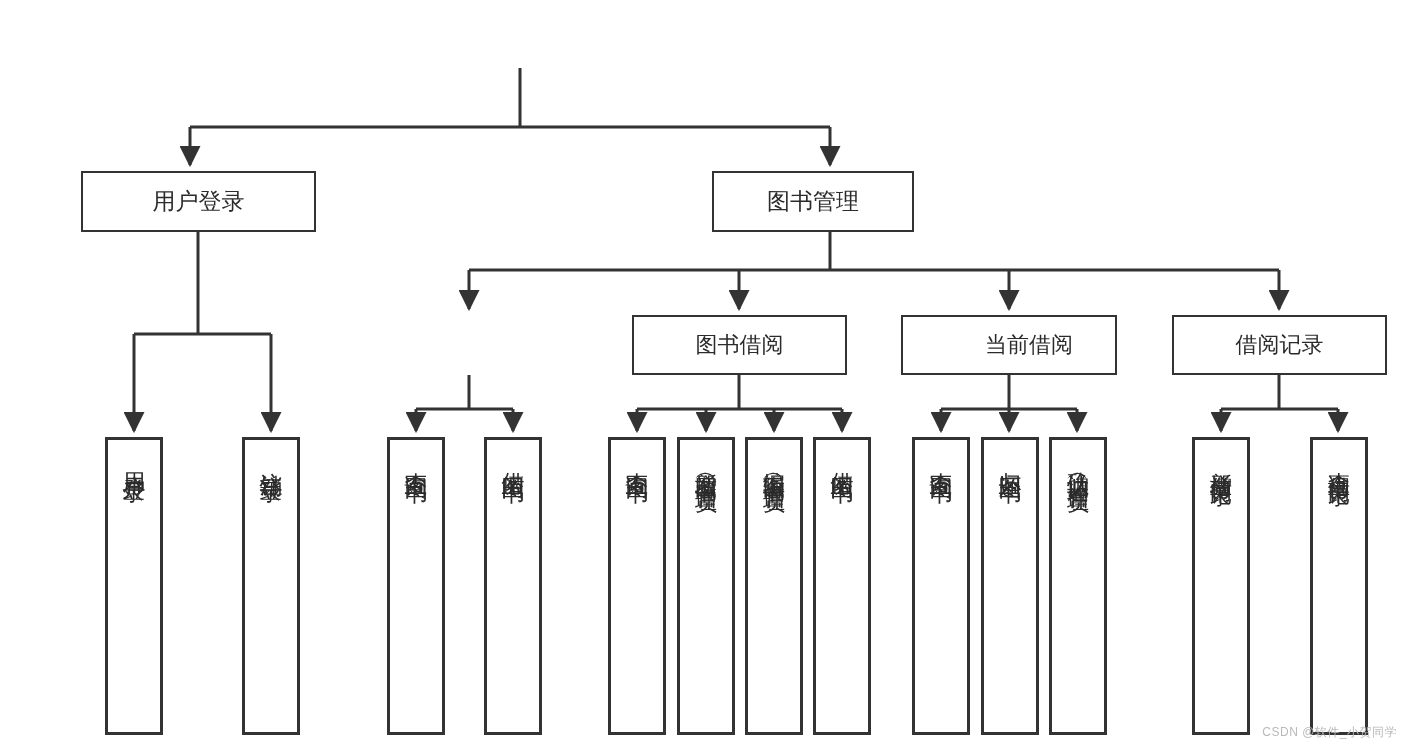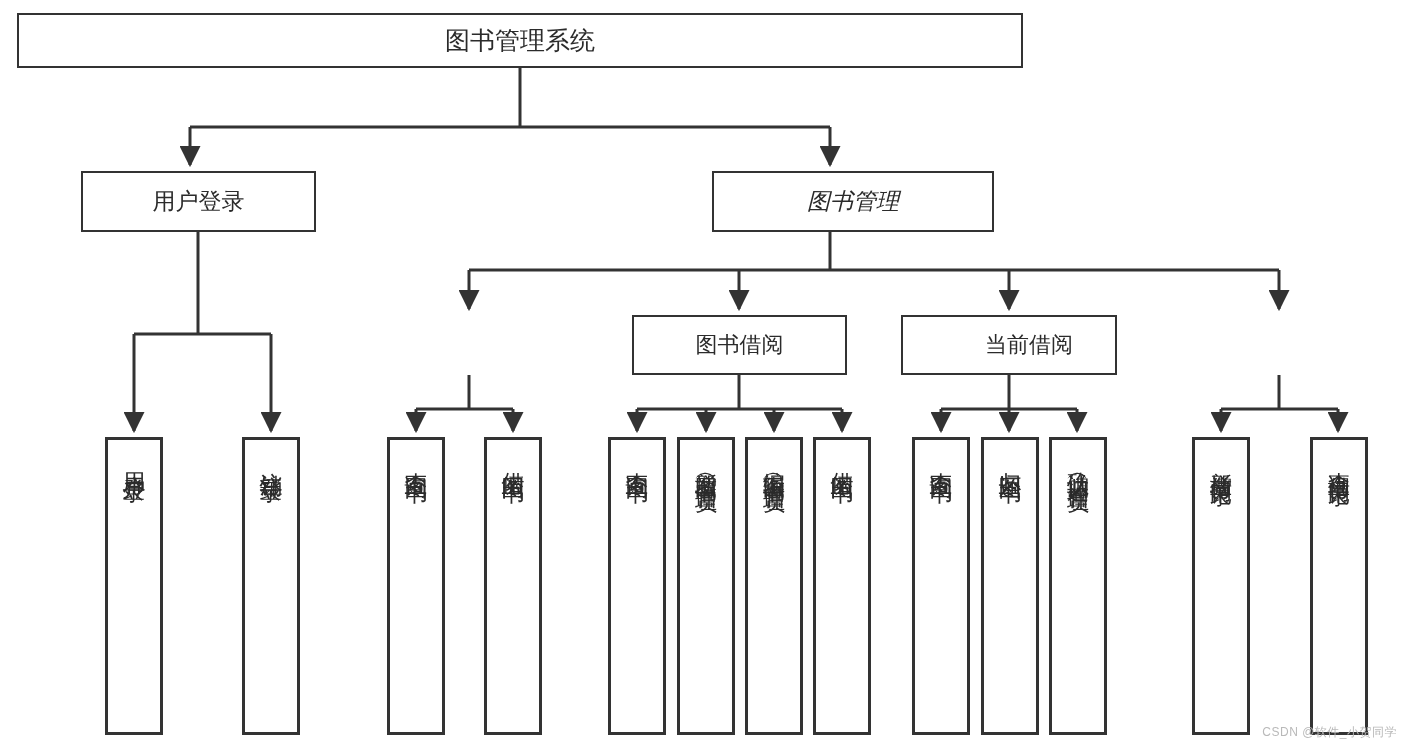--- a/index.html
+++ b/index.html
@@ -122,36 +122,36 @@
       <path d="M 1009 409 L 1009 431" marker-end="url(#arrow)"></path>
       <path d="M 1077 409 L 1077 431" marker-end="url(#arrow)"></path>
 
       <path d="M 1279 375 L 1279 409"></path>
       <path d="M 1221 409 L 1338 409"></path>
       <path d="M 1221 409 L 1221 431" marker-end="url(#arrow)"></path>
       <path d="M 1338 409 L 1338 431" marker-end="url(#arrow)"></path>
     </g>
   </svg>
 
-  <div class="node root" style="left:17px; top:13px; width:1006px; height:55px;">
-    <span class="label">图书管理系统</span>
-  </div>
 
   <div class="node lvl2" style="left:81px; top:171px; width:235px; height:61px;">
     <span class="label">用户登录</span>
   </div>
-  <div class="node lvl2" style="left:712px; top:171px; width:282px; height:61px;font-style:italic;">
+  <div class="node lvl2" style="left:712px; top:171px; width:202px; height:61px;">
     <span class="label">图书管理</span>
   </div>
 
   <div class="node lvl3" style="left:632px; top:315px; width:215px; height:60px;">
     <span class="label">图书借阅</span>
   </div>
   <div class="node lvl3" style="left:901px; top:315px; width:216px; height:60px;padding-left:40px;">
     <span class="label">当前借阅</span>
+  </div>
+  <div class="node lvl3" style="left:1172px; top:315px; width:215px; height:60px;">
+    <span class="label">借阅记录</span>
   </div>
 
   <div class="node leaf" style="left:105px; top:437px; width:58px; height:298px;">
     <span class="label">用户登录</span>
   </div>
   <div class="node leaf" style="left:242px; top:437px; width:58px; height:298px;">
     <span class="label">注销登录</span>
   </div>
 
   <div class="node leaf" style="left:387px; top:437px; width:58px; height:298px;">

